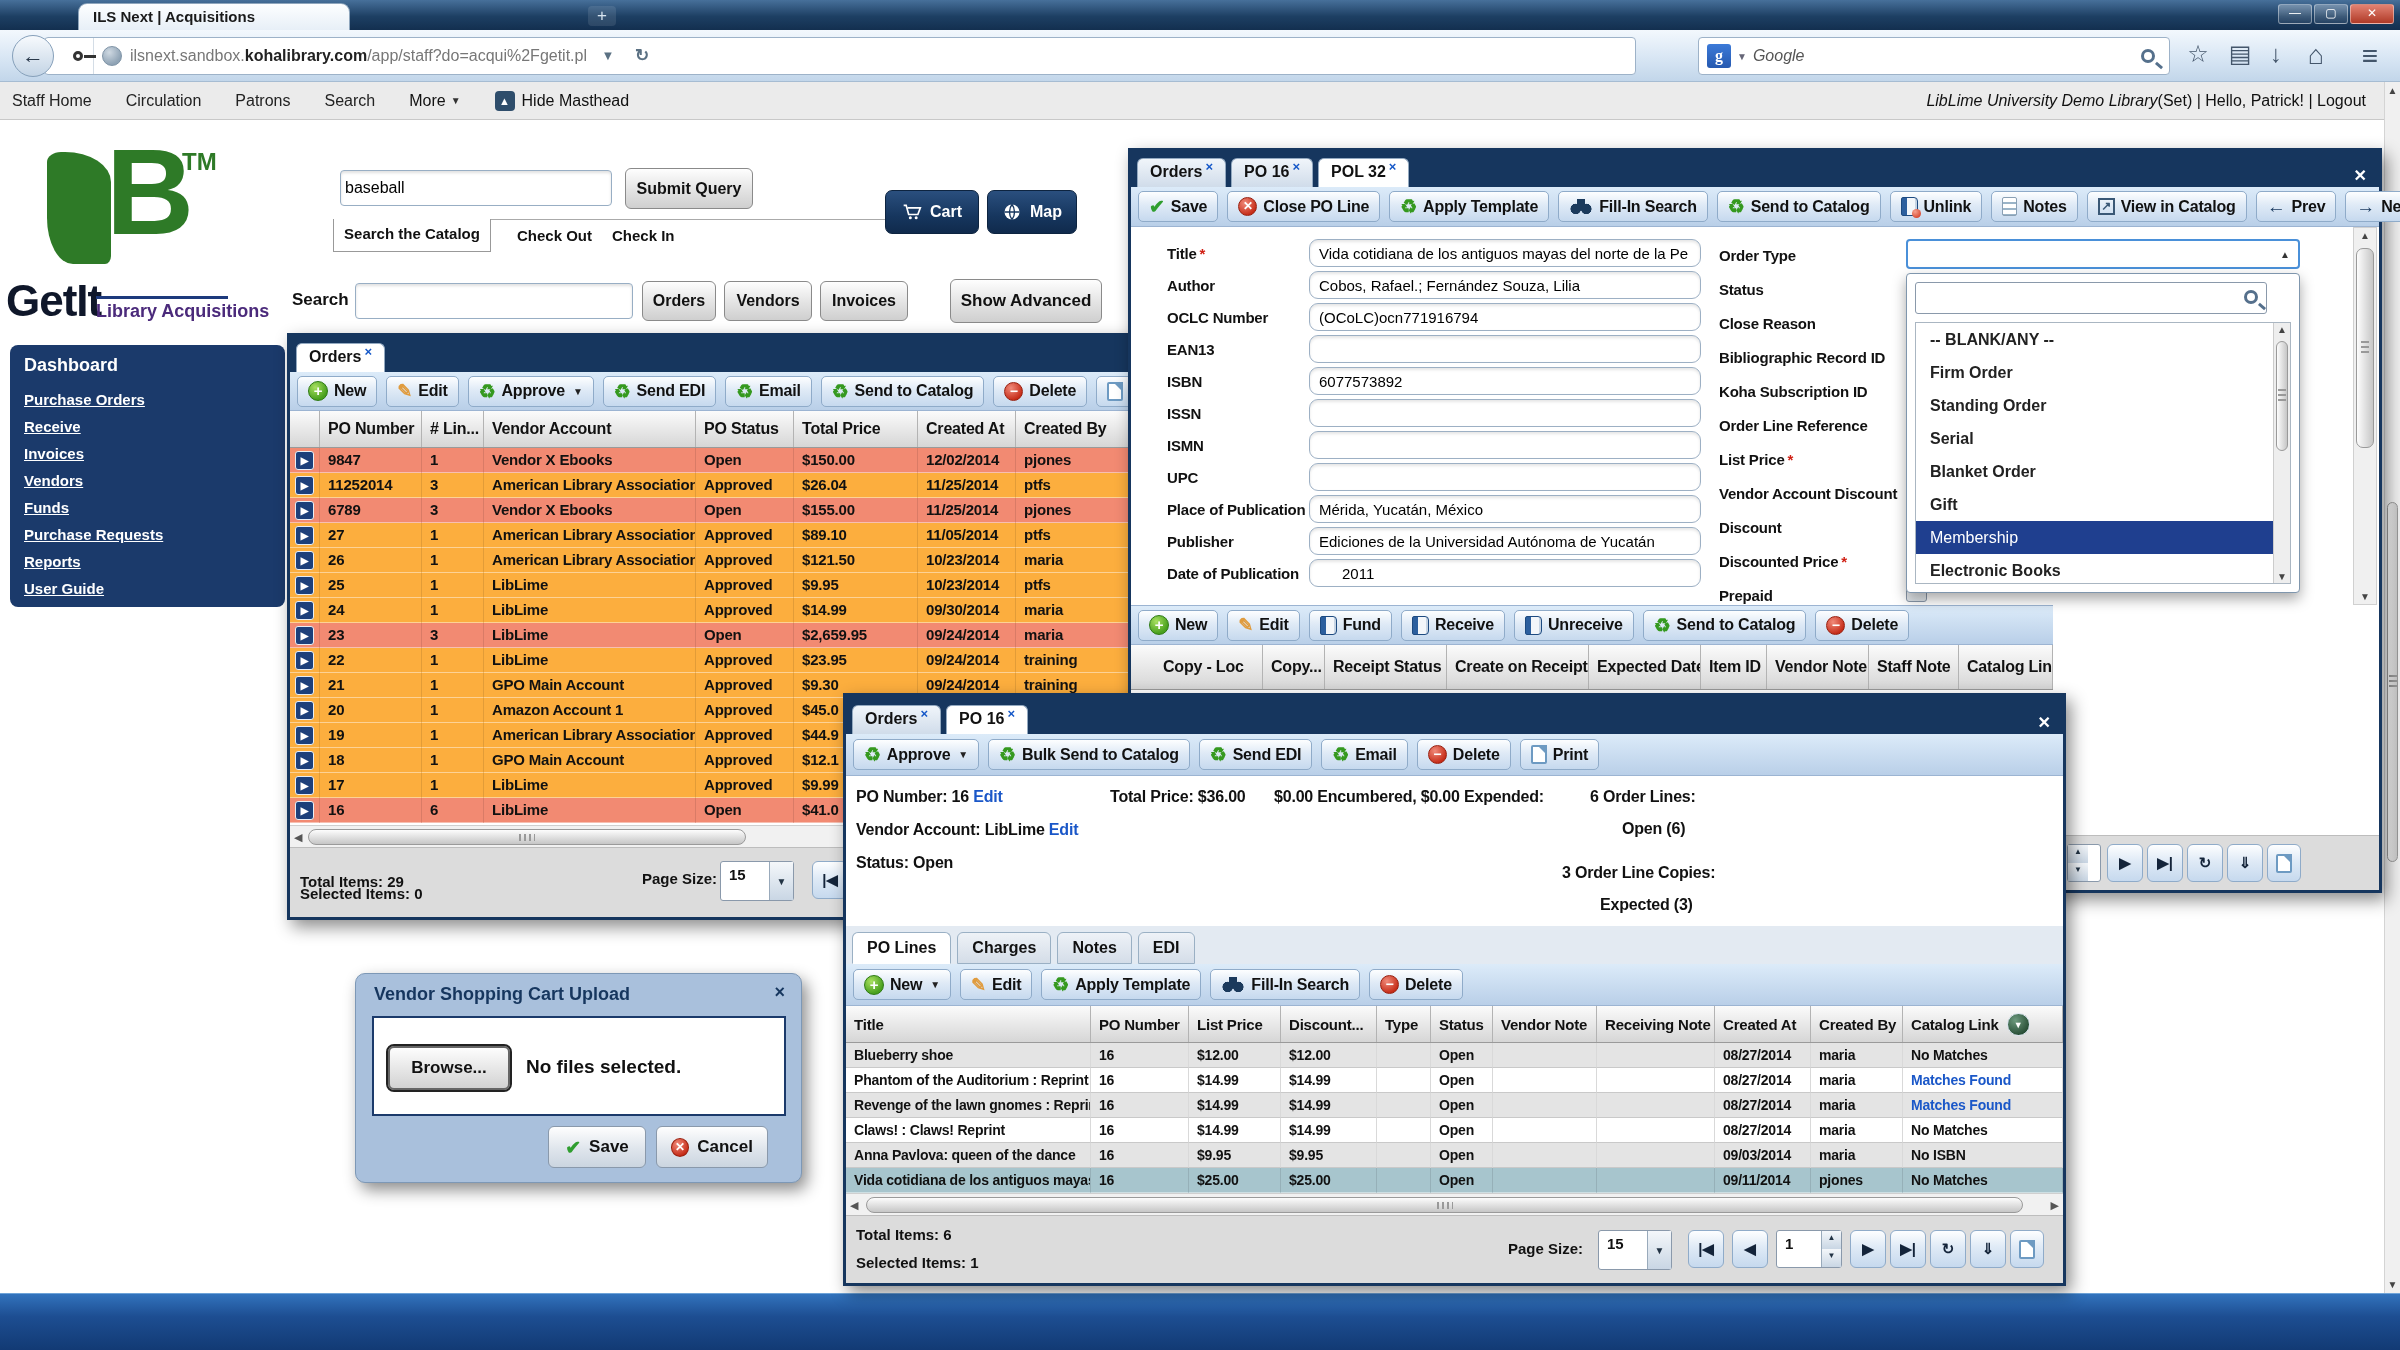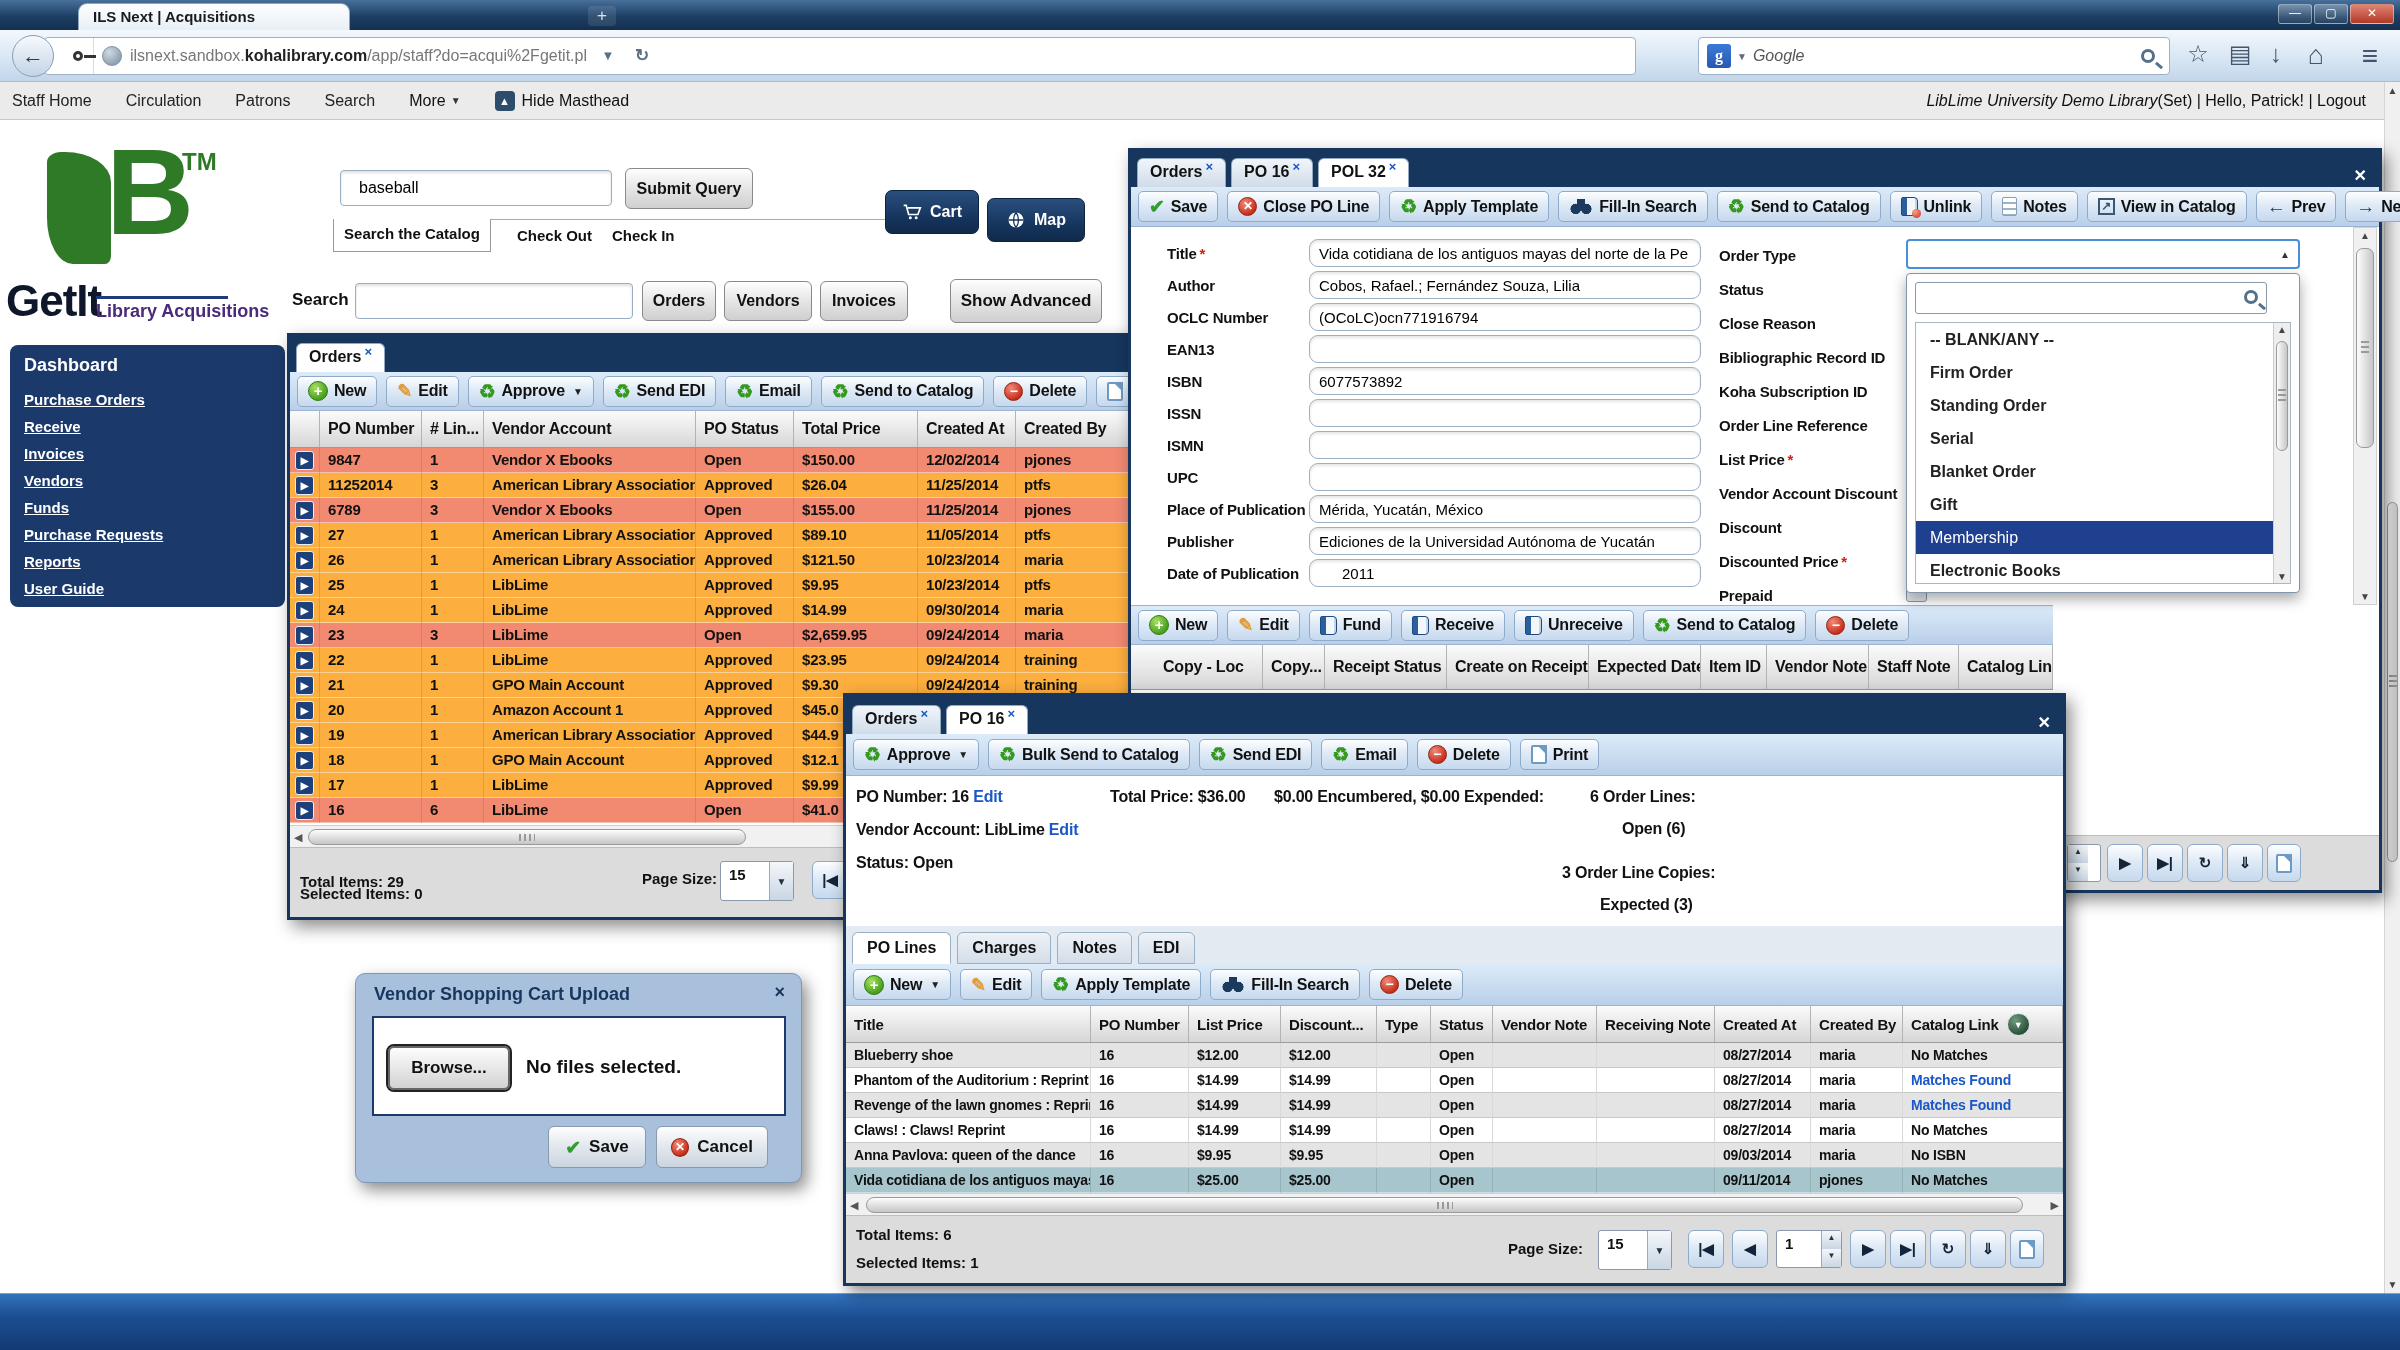--- a/index.html
+++ b/index.html
@@ -57,21 +57,21 @@
 
   
   .logo-book{left:47px;top:152px;width:64px;height:112px;background:#2e7a27;
     border-radius:14px 46px 6px 26px / 10px 30px 8px 46px}
   .logo-b{left:106px;top:128px;font-size:122px;line-height:128px;font-weight:bold;color:#2e7a27}
   .logo-tm{left:182px;top:148px;font-size:24px;font-weight:bold;color:#2e7a27}
   .getit{left:6px;top:276px;font-size:44px;font-weight:bold;color:#0f172a;letter-spacing:-1px}
   .getit-line{left:96px;top:296px;width:132px;height:3px;background:#1d3a7c}
   .getit-sub{left:96px;top:301px;font-size:18px;font-weight:bold;color:#4b2a7b}
 
-  .input{background:#fff;border:1px solid #98aec4;border-radius:4px;font-size:16px;padding:0 18px;
+  .input{background:#fff;border:1px solid #98aec4;border-radius:4px;font-size:16px;padding:0 4px;
     font-family:"Liberation Sans",sans-serif;box-shadow:inset 0 2px 3px rgba(0,0,0,.12)}
   .gbtn{background:linear-gradient(#fefefe,#e3e3e3 55%,#cfcfcf);border:1px solid #8a8a8a;border-radius:6px;
     font-weight:bold;font-size:16px;text-align:center;color:#111}
   .cattab{font-weight:bold;font-size:15px}
   .cattab.active{background:#fff;border:1px solid #999;border-top:none;text-align:center;line-height:30px}
   .catline{background:#aaa;height:1px}
   .navybtn{background:linear-gradient(#2a4f7e,#16365e 60%,#102a4c);border:1px solid #0d2440;border-radius:7px;
     color:#fff;font-weight:bold;font-size:16px;display:flex;align-items:center;justify-content:center;gap:8px}
 
   
@@ -289,21 +289,21 @@
   <div class="abs cattab" style="left:517px;top:227px">Check Out</div>
   <div class="abs cattab" style="left:612px;top:227px">Check In</div>
   <button class="abs navybtn" style="left:885px;top:190px;width:94px;height:44px">
     <svg width="20" height="20" viewBox="0 0 24 24">
         <path d="M2 4h3l3 11h11l3-8H7" fill="none" stroke="#fff" stroke-width="2"></path>
         <circle cx="10" cy="19" r="1.8" fill="#fff"></circle>
         <circle cx="17" cy="19" r="1.8" fill="#fff"></circle>
       </svg>
     <span>Cart</span>
   </button>
-  <button class="abs navybtn" style="left:987px;top:198px;width:98px;height:44px">
+  <button class="abs navybtn" style="left:987px;top:190px;width:90px;height:44px">
     <svg width="20" height="20" viewBox="0 0 24 24">
         <circle cx="12" cy="12" r="9" fill="#fff"></circle>
         <path d="M3 12h18M12 3c4 4.5 4 13.5 0 18M12 3c-4 4.5-4 13.5 0 18" stroke="#16365e" fill="none" stroke-width="1.6"></path>
       </svg>
     <span>Map</span>
   </button>
 
   <div class="abs" style="left:292px;top:290px;font-weight:bold;font-size:17px">Search</div>
   <input class="abs input" style="left: 355px; top: 283px; width: 278px; height: 36px;" value="">
   <button class="abs gbtn" style="left:642px;top:281px;width:74px;height:40px">Orders</button>

